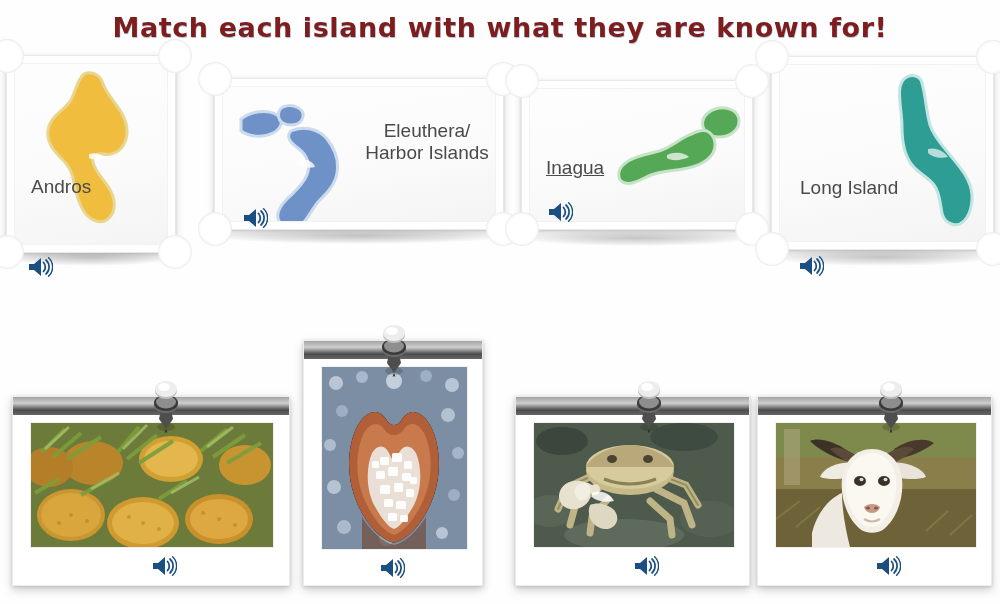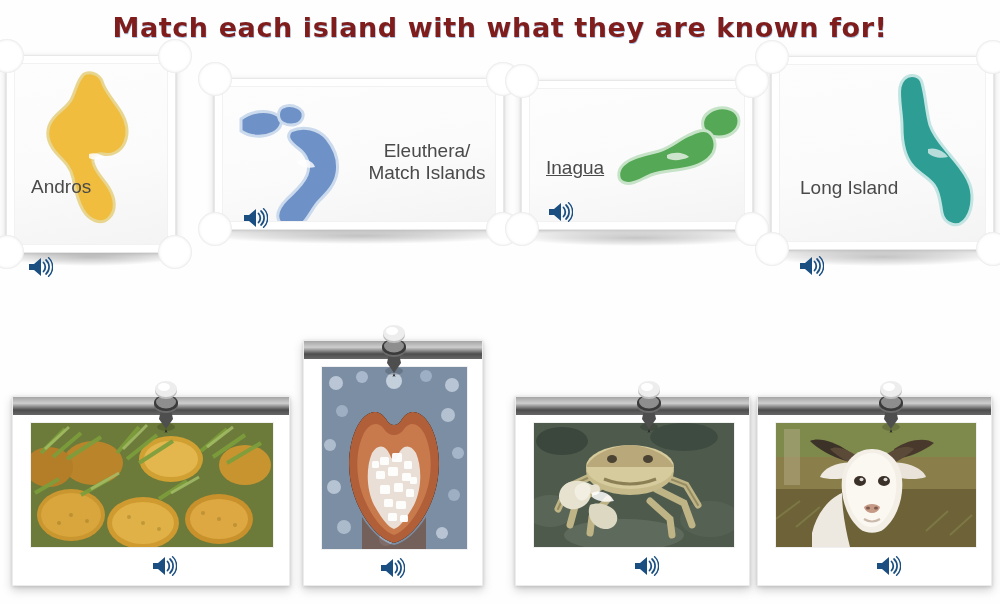--- a/index.html
+++ b/index.html
@@ -73,21 +73,21 @@
 
   .island-label {
     position: absolute;
     z-index: 3;
     color: #4a4a4a;
     font-size: 19px;
     line-height: 22px;
     font-family: "Liberation Sans", sans-serif;
     white-space: nowrap;
   }
-  .island-label.two-line { white-space: normal; text-align: center; margin-top: 20px; }
+  .island-label.two-line { white-space: normal; text-align: center; }
 
   .island-map {
     position: absolute;
     z-index: 2;
   }
 
   
   .speaker {
     position: absolute;
     z-index: 6;
@@ -180,21 +180,21 @@
       <path d="M50 12 C60 8 72 14 70 22 C68 30 58 32 50 28 C44 25 44 15 50 12 Z" fill="#6e92c8" stroke="#cbdaec" stroke-width="3"></path>
       <path d="M58 36 C70 30 86 34 94 44 C102 54 106 66 104 78
                C102 90 94 98 86 106 C80 112 76 122 70 128
                C62 136 50 134 46 126 C42 118 48 110 54 104
                C62 96 70 90 74 80 C78 70 74 60 66 54
                C58 48 52 42 58 36 Z" fill="#6e92c8" stroke="#cbdaec" stroke-width="3"></path>
       <path d="M64 66 C72 62 80 66 82 72 C76 74 68 72 64 68 Z" fill="#ffffff" opacity=".8"></path>
     </svg>
     <div class="island-label two-line" style="left:128px; top:33px; width:152px;">
       <div>Eleuthera/</div>
-      <div>Match Islands</div>
+      <div>Harbor Islands</div>
     </div>
   </div>
   <div class="corner tl"></div>
   <div class="corner tr"></div>
   <div class="corner bl"></div>
   <div class="corner br"></div>
   <div class="speaker" style="left:27px; top:128px;">
     <svg viewBox="0 0 26 22">
       <path d="M2 8 h5 L14 2 v18 L7 14 H2 Z" fill="#1b4f82"></path>
       <path d="M16.5 6.5 a6.5 6.5 0 0 1 0 9" fill="none" stroke="#1b4f82" stroke-width="1.8" stroke-linecap="round"></path>

